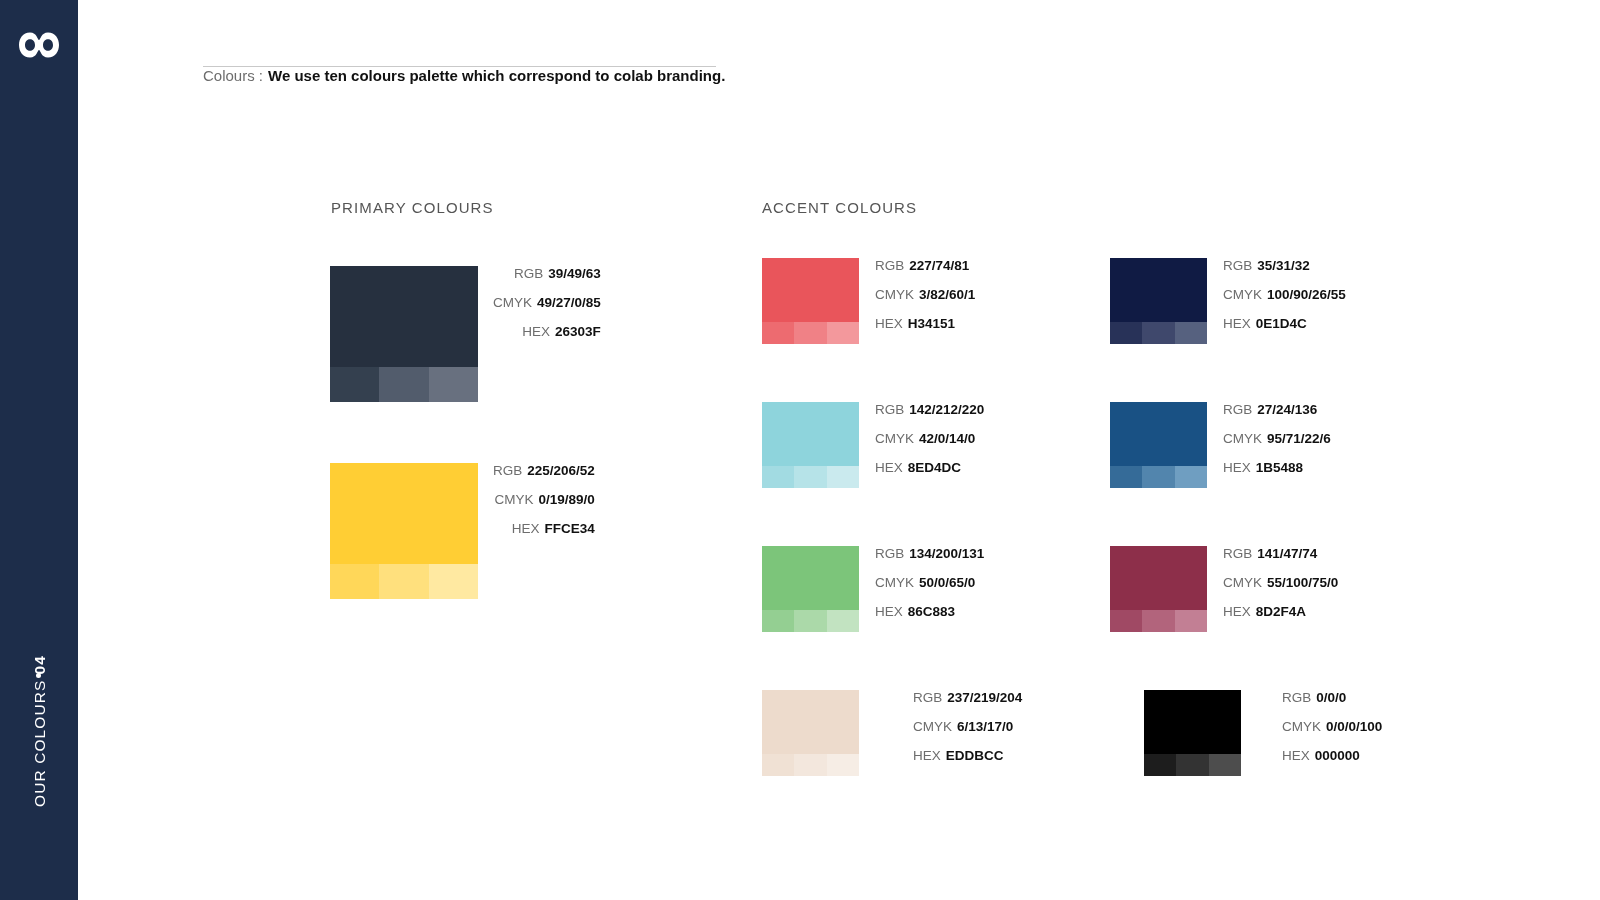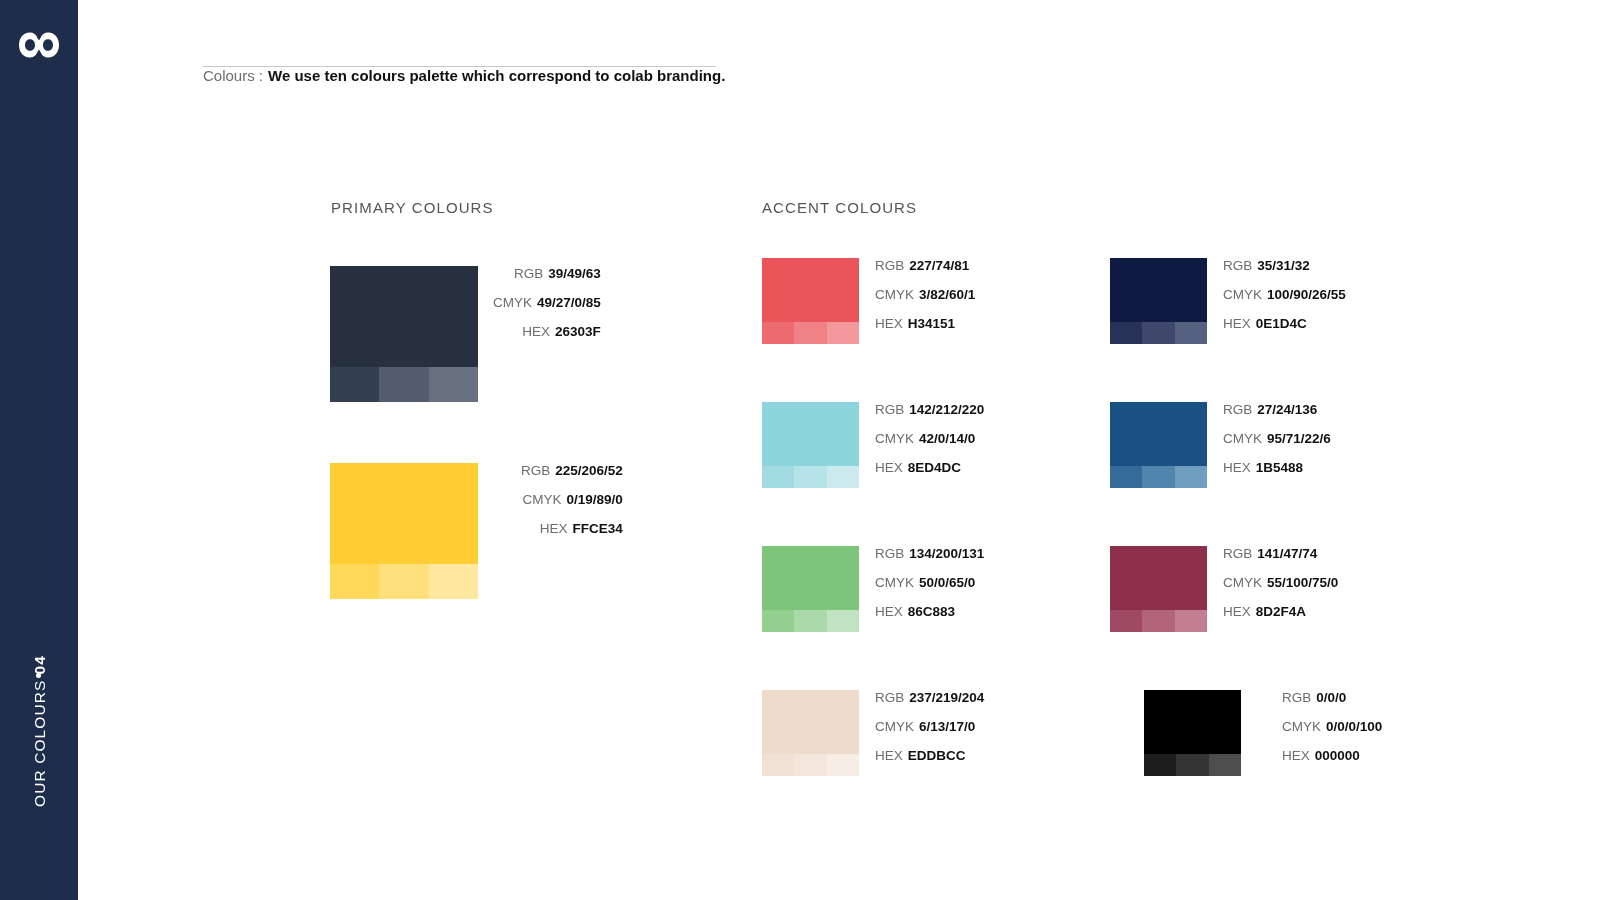--- a/index.html
+++ b/index.html
@@ -140,37 +140,37 @@
   .card.primary .swatch-tints { height: 35px; }
   .card.primary .specs {
     margin-left: 15px;
     padding-top: 0px;
     align-items: flex-end;
   }
   .card.primary .spec-line { margin-bottom: 14px; }
 
   #card-primary-0 { left: 330px; top: 266px; }
   #card-primary-0 .specs { padding-top: 0px; margin-left: 15px; }
-  #card-primary-1 { left: 330px; top: 463px; gap: 28px; }
+  #card-primary-1 { left: 330px; top: 463px; }
 
   
   .card.accent .swatch {
     width: 97px;
     height: 86px;
   }
   .card.accent .swatch-tints { height: 22px; }
   .card.accent .specs {
     margin-left: 16px;
   }
   .card.accent .spec-line { margin-bottom: 14px; }
 
   #card-accent-0 { left: 762px; top: 258px; }
   #card-accent-1 { left: 762px; top: 402px; }
   #card-accent-2 { left: 762px; top: 546px; }
-  #card-accent-3 { left: 762px; top: 690px; }
+  #card-accent-3 { left: 762px; top: 690px; gap: 38px; }
   #card-accent-4 { left: 1110px; top: 258px; }
   #card-accent-5 { left: 1110px; top: 402px; }
   #card-accent-6 { left: 1110px; top: 546px; }
   #card-accent-7 { left: 1144px; top: 690px; gap: 25px; }
 </style>
 </head>
 <body>
 
 <div id="sidebar" style="background: rgb(29, 45, 74);">
 

